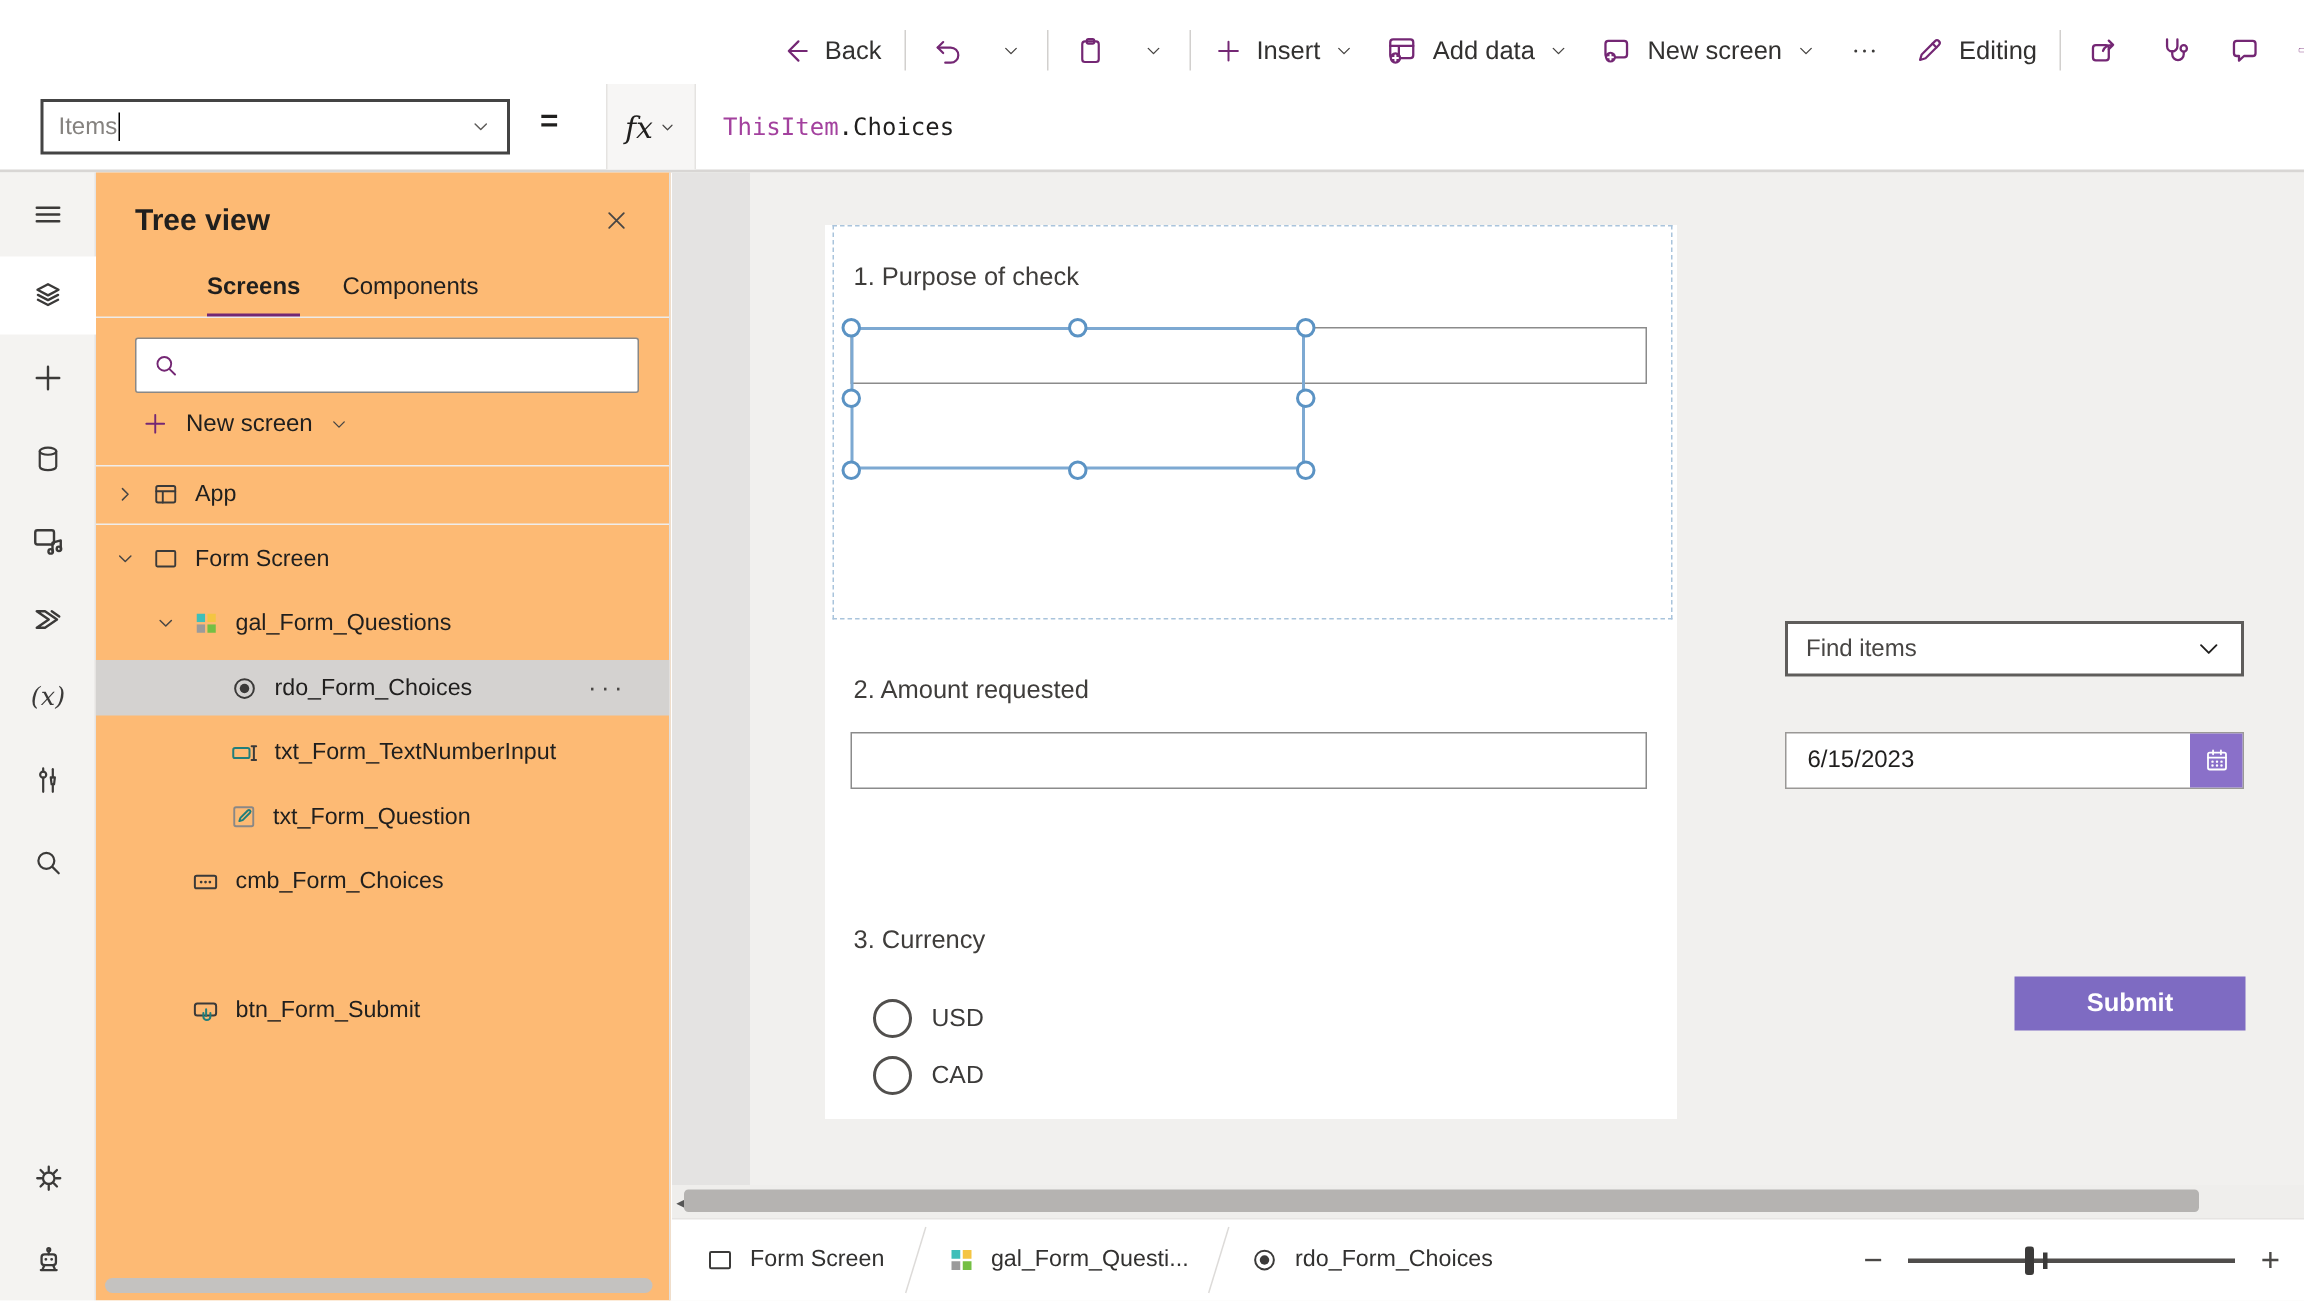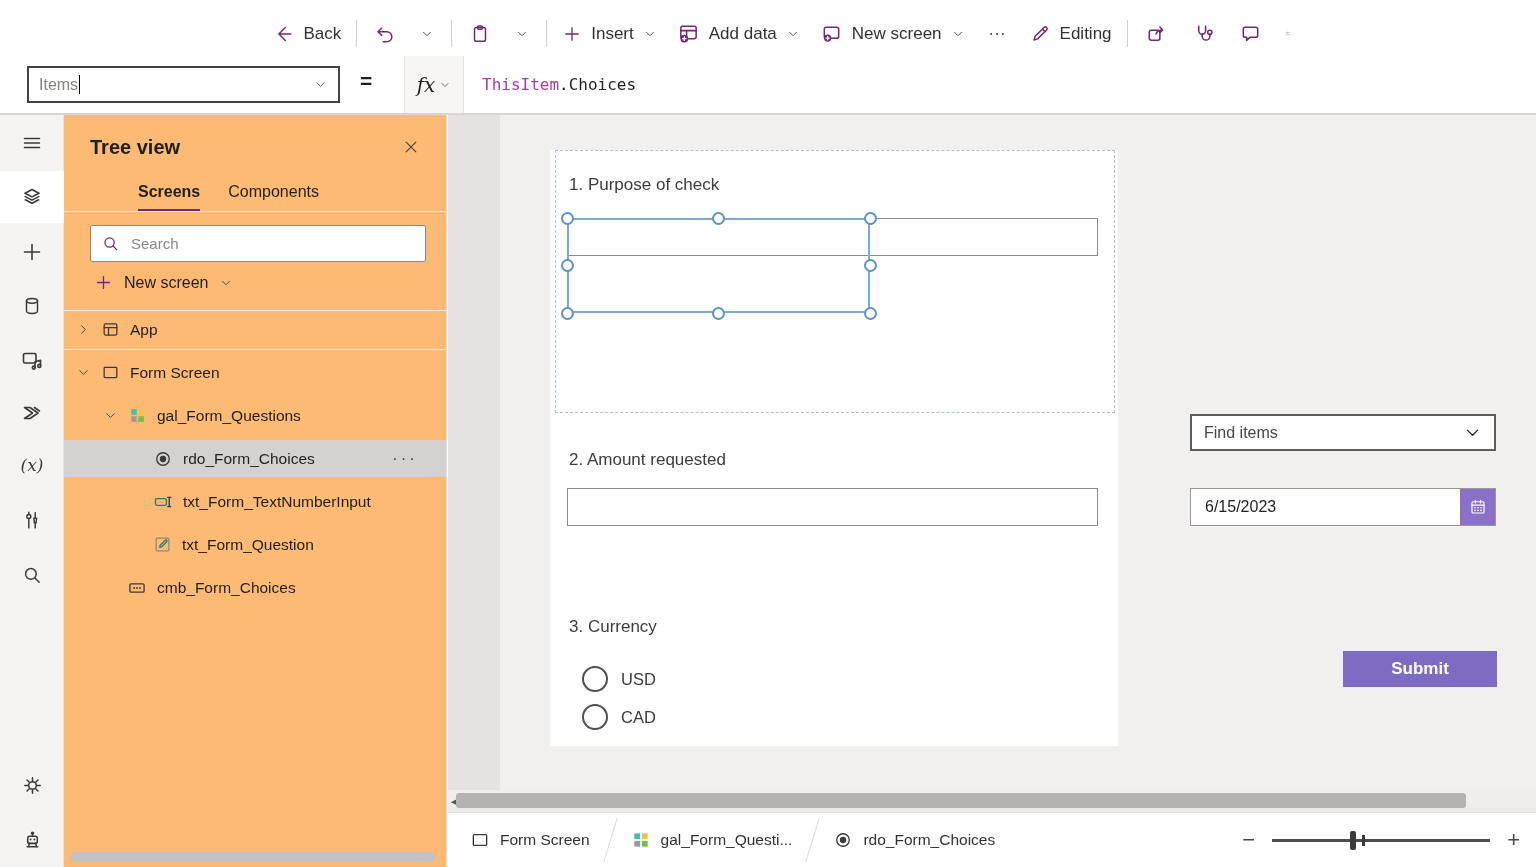--- a/index.html
+++ b/index.html
@@ -6,21 +6,21 @@
   html,body { margin:0; padding:0; }
   body { font-family:"Liberation Sans",sans-serif; color:#323130; background:#fff; }
   .app { position:relative; width:1536px; height:867px; overflow:hidden; background:#fff; }
 
   svg.icon { fill:none; stroke:currentColor; stroke-width:1.6; stroke-linecap:round; stroke-linejoin:round; display:block; }
   .purple { color:#742774; }
   .dark   { color:#3b3a39; }
 
   
   .topbar { position:absolute; top:0; left:0; right:0; height:68px; background:#fff;
-            border-bottom:1px solid #ebe9e7; display:flex; align-items:center; justify-content:center; }
+            border-bottom:1px solid #ebe9e7; display:flex; align-items:center; justify-content:flex-end; }
   .tb-left { display:flex; align-items:center; padding-left:16px; }
   .tb-right { display:flex; align-items:center; }
   .tb-btn { display:flex; align-items:center; gap:9px; padding:6px 10px; font-size:17px; color:#323130; cursor:pointer; white-space:nowrap; }
   .tb-icon-btn { padding:6px 12px; }
   .tb-divider { width:1px; height:27px; background:#d2d0ce; margin:0 5px; }
   .chev-sm { color:#484644; }
 
   
   .formulabar { position:absolute; top:56px; left:0; right:0; height:59px; background:#fff; border-bottom:2px solid #d8d6d4; }
   .prop-select { position:absolute; left:27px; top:10px; width:313px; height:37px; background:#fff;
@@ -323,21 +323,20 @@
     <div class="tree-tabs">
       <div class="tree-tab active">Screens</div>
       <div class="tree-tab">Components</div>
     </div>
     <div class="tabs-rule"></div>
     <div class="tree-search">
       <svg class="icon purple" width="19" height="19" viewBox="0 0 24 24">
           <circle cx="10.8" cy="10.8" r="5.8"></circle>
           <path d="M15.2 15.2 l4.6 4.6"></path>
         </svg>
-      <input type="text" placeholder="Search" style="">
     </div>
     <div class="newscreen">
       <svg class="icon purple" width="19" height="19" viewBox="0 0 24 24" stroke-width="1.8">
           <path d="M12 4.5 v15 M4.5 12 h15"></path>
         </svg>
       <span>New screen</span>
       <svg class="icon chev-sm" width="14" height="14" viewBox="0 0 24 24">
           <path d="M6 9 l6 6 6-6"></path>
         </svg>
     </div>
@@ -422,20 +421,29 @@
             <rect x="3.5" y="7" width="17" height="10" rx="1.5"></rect>
             <circle cx="8.5" cy="12" r="1.1" fill="#3b3a39" stroke="none"></circle>
             <circle cx="12" cy="12" r="1.1" fill="#3b3a39" stroke="none"></circle>
             <circle cx="15.5" cy="12" r="1.1" fill="#3b3a39" stroke="none"></circle>
           </svg>
         </span>
       <span>cmb_Form_Choices</span>
     </div>
 
 
+    <div class="trow ind1b" style="top:540px">
+      <span class="ticon">
+          <svg class="icon dark" width="20" height="20" viewBox="0 0 24 24">
+            <rect x="3.5" y="6" width="17" height="9.5" rx="2"></rect>
+            <path d="M12.5 10.5 v5.5 M10.3 13.5 v3 a2.8 2.8 0 0 0 5.6 0 v-3" stroke="#217e7b"></path>
+          </svg>
+        </span>
+      <span>btn_Form_Submit</span>
+    </div>
 
     <div class="tree-hscroll"></div>
   </div>
 
   <div class="canvas">
     <div class="screen"></div>
     <div class="gallery"></div>
     <div class="gal-item-sel"></div>
 
     <div class="q-label" style="left:121px; top:60px;">1. Purpose of check</div>

